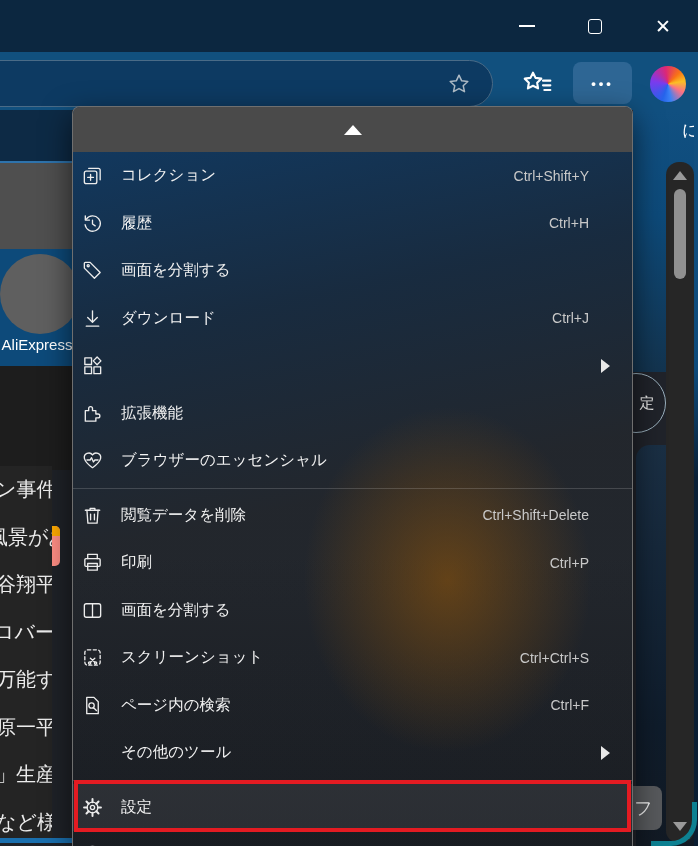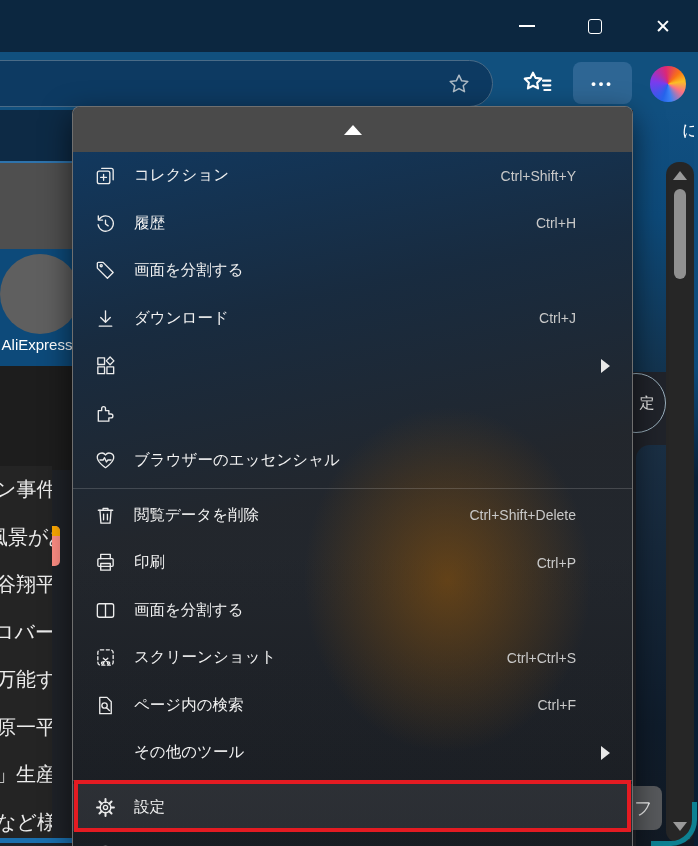--- a/index.html
+++ b/index.html
@@ -87,21 +87,21 @@
     box-shadow:0 10px 30px rgba(0,0,0,.6);
     background:
       radial-gradient(200px 240px at 67% 64%, rgba(146,86,10,.58), rgba(146,86,10,0) 72%),
       linear-gradient(168deg, rgba(15,60,104,.95) 0%, rgba(17,46,76,.6) 28%, rgba(32,36,42,.15) 52%),
       linear-gradient(180deg, rgba(0,0,0,0) 60%, rgba(8,10,14,.4) 100%),
       #23272d; }
   #menu-scrollup { height:45px; background:#4a4a4a; display:flex; align-items:center; justify-content:center; }
   .tri-up { width:0; height:0; border-left:9px solid transparent;
     border-right:9px solid transparent; border-bottom:10px solid #fff; }
   #menu-items { position:relative; }
-  .menu-item { height:47.5px; display:flex; align-items:center; padding:0 20px; position:relative; }
+  .menu-item { height:47.5px; display:flex; align-items:center; padding:0 7px; position:relative; }
   .menu-item.highlighted { background:rgba(255,255,255,.08);justify-content:space-between; }
   .mi-icon { width:25px; height:25px; margin-right:16px; flex:none; display:flex;
     align-items:center; justify-content:center; }
   .mi-icon svg { stroke:#ececec; fill:none; stroke-width:1.4; stroke-linecap:round; stroke-linejoin:round; }
   .mi-label { color:#f2f2f2; font-size:15.5px; flex:1; white-space:nowrap; }
   .mi-shortcut { color:#c9c9c9; font-size:14px; margin-right:36px; white-space:nowrap; }
   .mi-arrow { position:absolute; right:22px; top:17px; width:0; height:0;
     border-top:7px solid transparent; border-bottom:7px solid transparent;
     border-left:9px solid #e8e8e8; }
   .menu-sep { height:1px; background:rgba(255,255,255,.16); margin:3px 0; }
@@ -243,20 +243,21 @@
             </svg>
           </span>
           <span class="mi-arrow"></span>
         </div>
         <div class="menu-item">
           <span class="mi-icon">
             <svg width="23" height="23" viewBox="0 0 24 24">
               <path d="M4.5 9h3.5V6.8a2 2 0 0 1 4 0V9h3.5v3.5h2.2a2 2 0 0 1 0 4h-2.2V20H4.5z"></path>
             </svg>
           </span>
+          <span class="mi-label">拡張機能</span>
         </div>
         <div class="menu-item">
           <span class="mi-icon">
             <svg width="23" height="23" viewBox="0 0 24 24">
               <path d="M12 19.5C8.5 17 4.6 13.5 3.6 10A4.7 4.7 0 0 1 12 6.2 4.7 4.7 0 0 1 20.4 10c-1 3.5-4.9 7-8.4 9.5z"></path>
               <path d="M6.2 11.5h3.3l1.5-2.4 2 4.4 1.5-2h3.3"></path>
             </svg>
           </span>
           <span class="mi-label">ブラウザーのエッセンシャル</span>
         </div>

